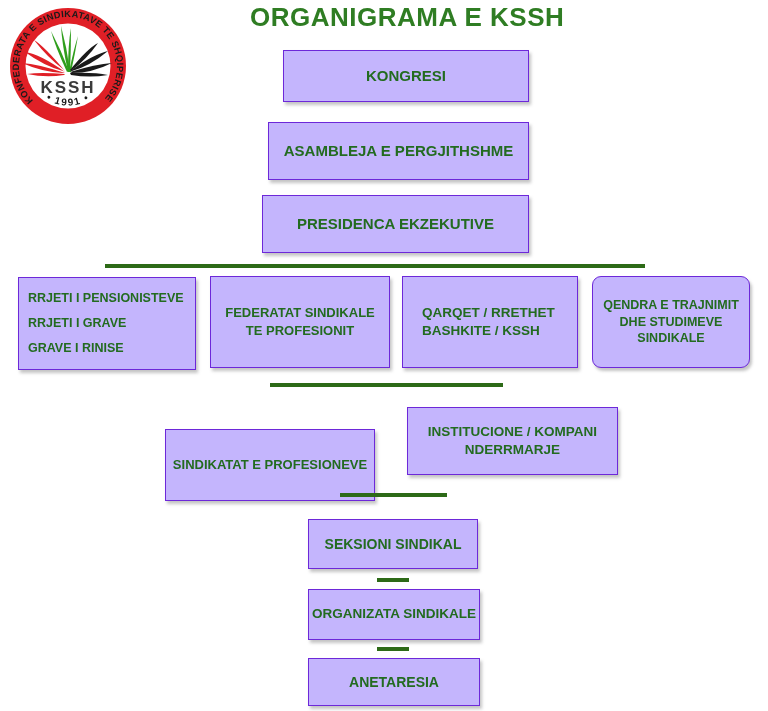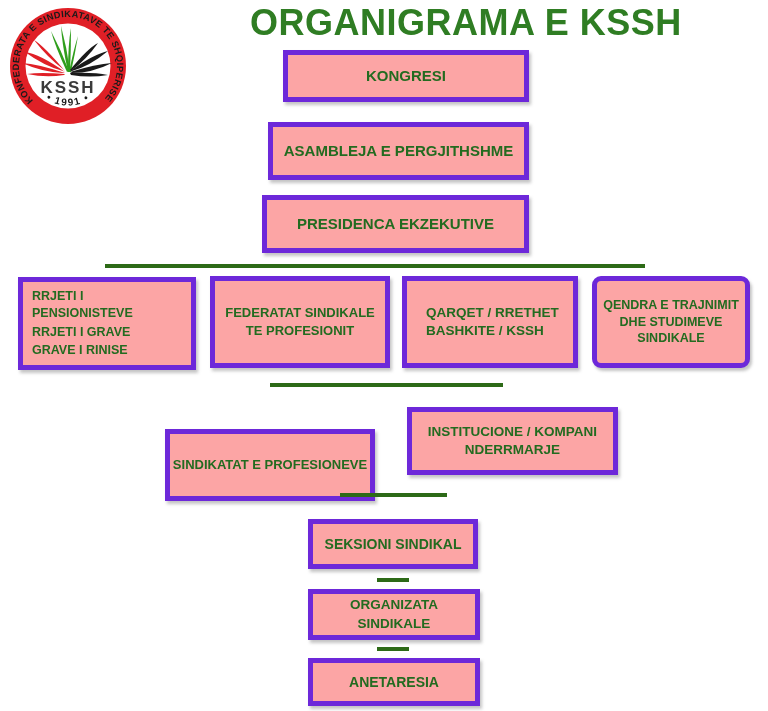--- a/index.html
+++ b/index.html
@@ -3,26 +3,26 @@
 <meta charset="utf-8">
 <style>
   html,body{margin:0;padding:0;background:#ffffff;}
   #stage{
     position:relative;width:768px;height:711px;background:#ffffff;overflow:hidden;
     font-family:"Liberation Sans",sans-serif;
   }
   
   .title{
     position:absolute;left:250px;top:2px;white-space:nowrap;
-    font-size:36px;font-weight:bold;letter-spacing:.5px;color:#2f7d23;
+    font-size:26px;font-weight:bold;letter-spacing:.5px;color:#2f7d23;
   }
   
   .obox{
     position:absolute;box-sizing:border-box;
-    background:#fca5a5;border:5px solid #6d28d9;
+    background:#c4b5fd;border:1px solid #6d28d9;
     box-shadow:2px 3px 3px rgba(110,110,110,.4);
     display:flex;flex-direction:column;justify-content:center;align-items:center;
     color:#236b20;font-weight:bold;text-align:center;
   }
   .obox .ln{line-height:1.35;}
   .n-kongresi   {left:283px;top:50px; width:246px;height:52px;font-size:15px;}
   .n-asambleja  {left:268px;top:122px;width:261px;height:58px;font-size:15px;}
   .n-presidenca {left:262px;top:195px;width:267px;height:58px;font-size:15px;}
   .n-rrjetet    {left:18px; top:277px;width:178px;height:93px;font-size:12.5px;
                  align-items:flex-start;text-align:left;justify-content:space-evenly;

